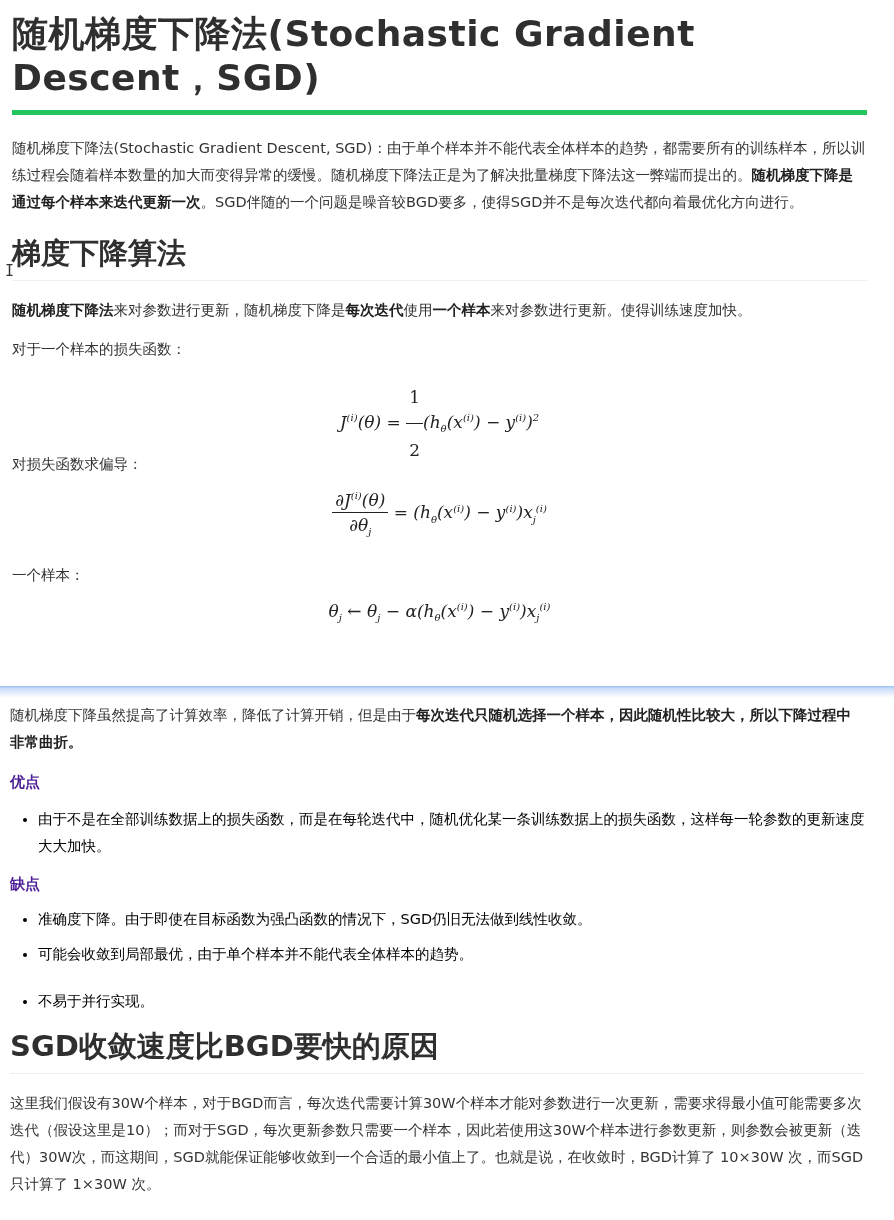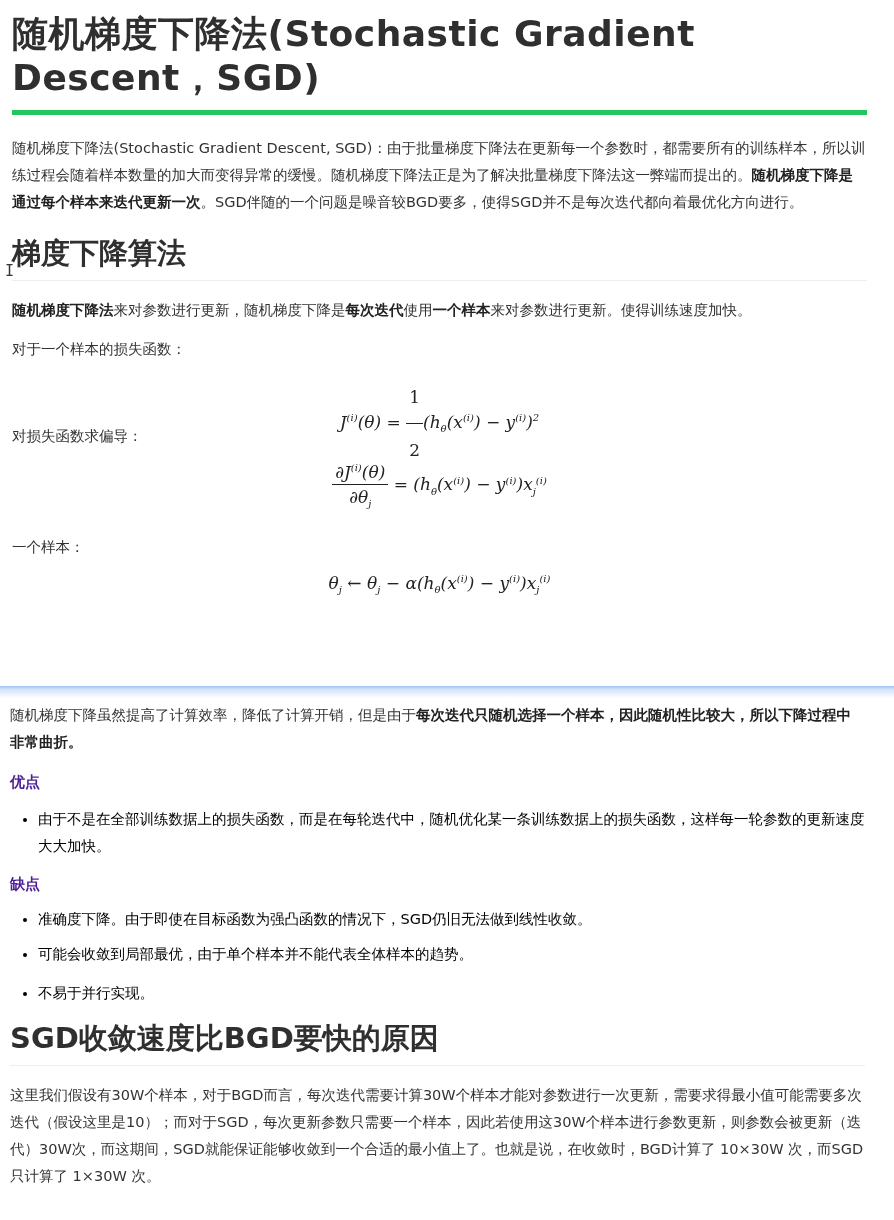--- a/index.html
+++ b/index.html
@@ -50,36 +50,36 @@
   }
 </style>
 </head>
 <body>
 
 <div class="doc">
 
   <h1>随机梯度下降法(Stochastic Gradient Descent，SGD)</h1>
 
   <p style="margin-top:20px;">
-    <span>随机梯度下降法(Stochastic Gradient Descent, SGD)：由于批量梯度下降法在更新每一个参数时，都需要所有的训练样本，所以训练过程会随着样本数量的加大而变得异常的缓慢。随机梯度下降法正是为了解决批量梯度下降法这一弊端而提出的。</span><b>随机梯度下降是通过每个样本来迭代更新一次</b><span>。SGD伴随的一个问题是噪音较BGD要多，使得SGD并不是每次迭代都向着最优化方向进行。</span>
+    <span>随机梯度下降法(Stochastic Gradient Descent, SGD)：由于单个样本并不能代表全体样本的趋势，都需要所有的训练样本，所以训练过程会随着样本数量的加大而变得异常的缓慢。随机梯度下降法正是为了解决批量梯度下降法这一弊端而提出的。</span><b>随机梯度下降是通过每个样本来迭代更新一次</b><span>。SGD伴随的一个问题是噪音较BGD要多，使得SGD并不是每次迭代都向着最优化方向进行。</span>
   </p>
 
   <h2 style="margin-top:18px;">梯度下降算法</h2>
 
   <p style="margin-top:16px;">
     <b>随机梯度下降法</b><span>来对参数进行更新，随机梯度下降是</span><b>每次迭代</b><span>使用</span><b>一个样本</b><span>来对参数进行更新。使得训练速度加快。</span>
   </p>
 
   <p style="margin-top:12px;">对于一个样本的损失函数：</p>
 
   <div class="math" style="margin-top:10px; height:48px; line-height:48px;">
     J<sup>(i)</sup>(θ) = <span class="frac" style="font-style:normal;"><span class="num">1</span><span class="den">2</span></span>(h<sub>θ</sub>(x<sup>(i)</sup>) − y<sup>(i)</sup>)<sup>2</sup>
   </div>
 
-  <p style="margin-top:2px;">对损失函数求偏导：</p>
+  <p style="margin-top:30px;">对损失函数求偏导：</p>
 
   <div class="math" style="margin-top:12px; height:56px;">
     <span class="frac"><span class="num">∂J<sup>(i)</sup>(θ)</span><span class="den">∂θ<sub>j</sub></span></span> = (h<sub>θ</sub>(x<sup>(i)</sup>) − y<sup>(i)</sup>)x<sub>j</sub><sup>(i)</sup>
   </div>
 
   <p style="margin-top:16px;">一个样本：</p>
 
   <div class="math" style="margin-top:4px; height:28px; line-height:28px;">
     θ<sub>j</sub> ← θ<sub>j</sub> − α(h<sub>θ</sub>(x<sup>(i)</sup>) − y<sup>(i)</sup>)x<sub>j</sub><sup>(i)</sup>
   </div>
@@ -93,21 +93,21 @@
   </p>
 
   <h4 style="margin-top:14px;">优点</h4>
   <ul style="margin-top:12px;">
     <li>由于不是在全部训练数据上的损失函数，而是在每轮迭代中，随机优化某一条训练数据上的损失函数，这样每一轮参数的更新速度大大加快。</li>
   </ul>
 
   <h4 style="margin-top:12px;">缺点</h4>
   <ul style="margin-top:10px;">
     <li style="margin-bottom:8px;">准确度下降。由于即使在目标函数为强凸函数的情况下，SGD仍旧无法做到线性收敛。</li>
-    <li style="margin-bottom:12px;">可能会收敛到局部最优，由于单个样本并不能代表全体样本的趋势。</li>
+    <li style="margin-bottom:20px;">可能会收敛到局部最优，由于单个样本并不能代表全体样本的趋势。</li>
     <li>不易于并行实现。</li>
   </ul>
 
   <h2 style="margin-top:12px;">SGD收敛速度比BGD要快的原因</h2>
 
   <p style="margin-top:16px;">这里我们假设有30W个样本，对于BGD而言，每次迭代需要计算30W个样本才能对参数进行一次更新，需要求得最小值可能需要多次迭代（假设这里是10）；而对于SGD，每次更新参数只需要一个样本，因此若使用这30W个样本进行参数更新，则参数会被更新（迭代）30W次，而这期间，SGD就能保证能够收敛到一个合适的最小值上了。也就是说，在收敛时，BGD计算了 10×30W 次，而SGD只计算了 1×30W 次。</p>
 </div>
 
 <span class="cursor">I</span>
 

